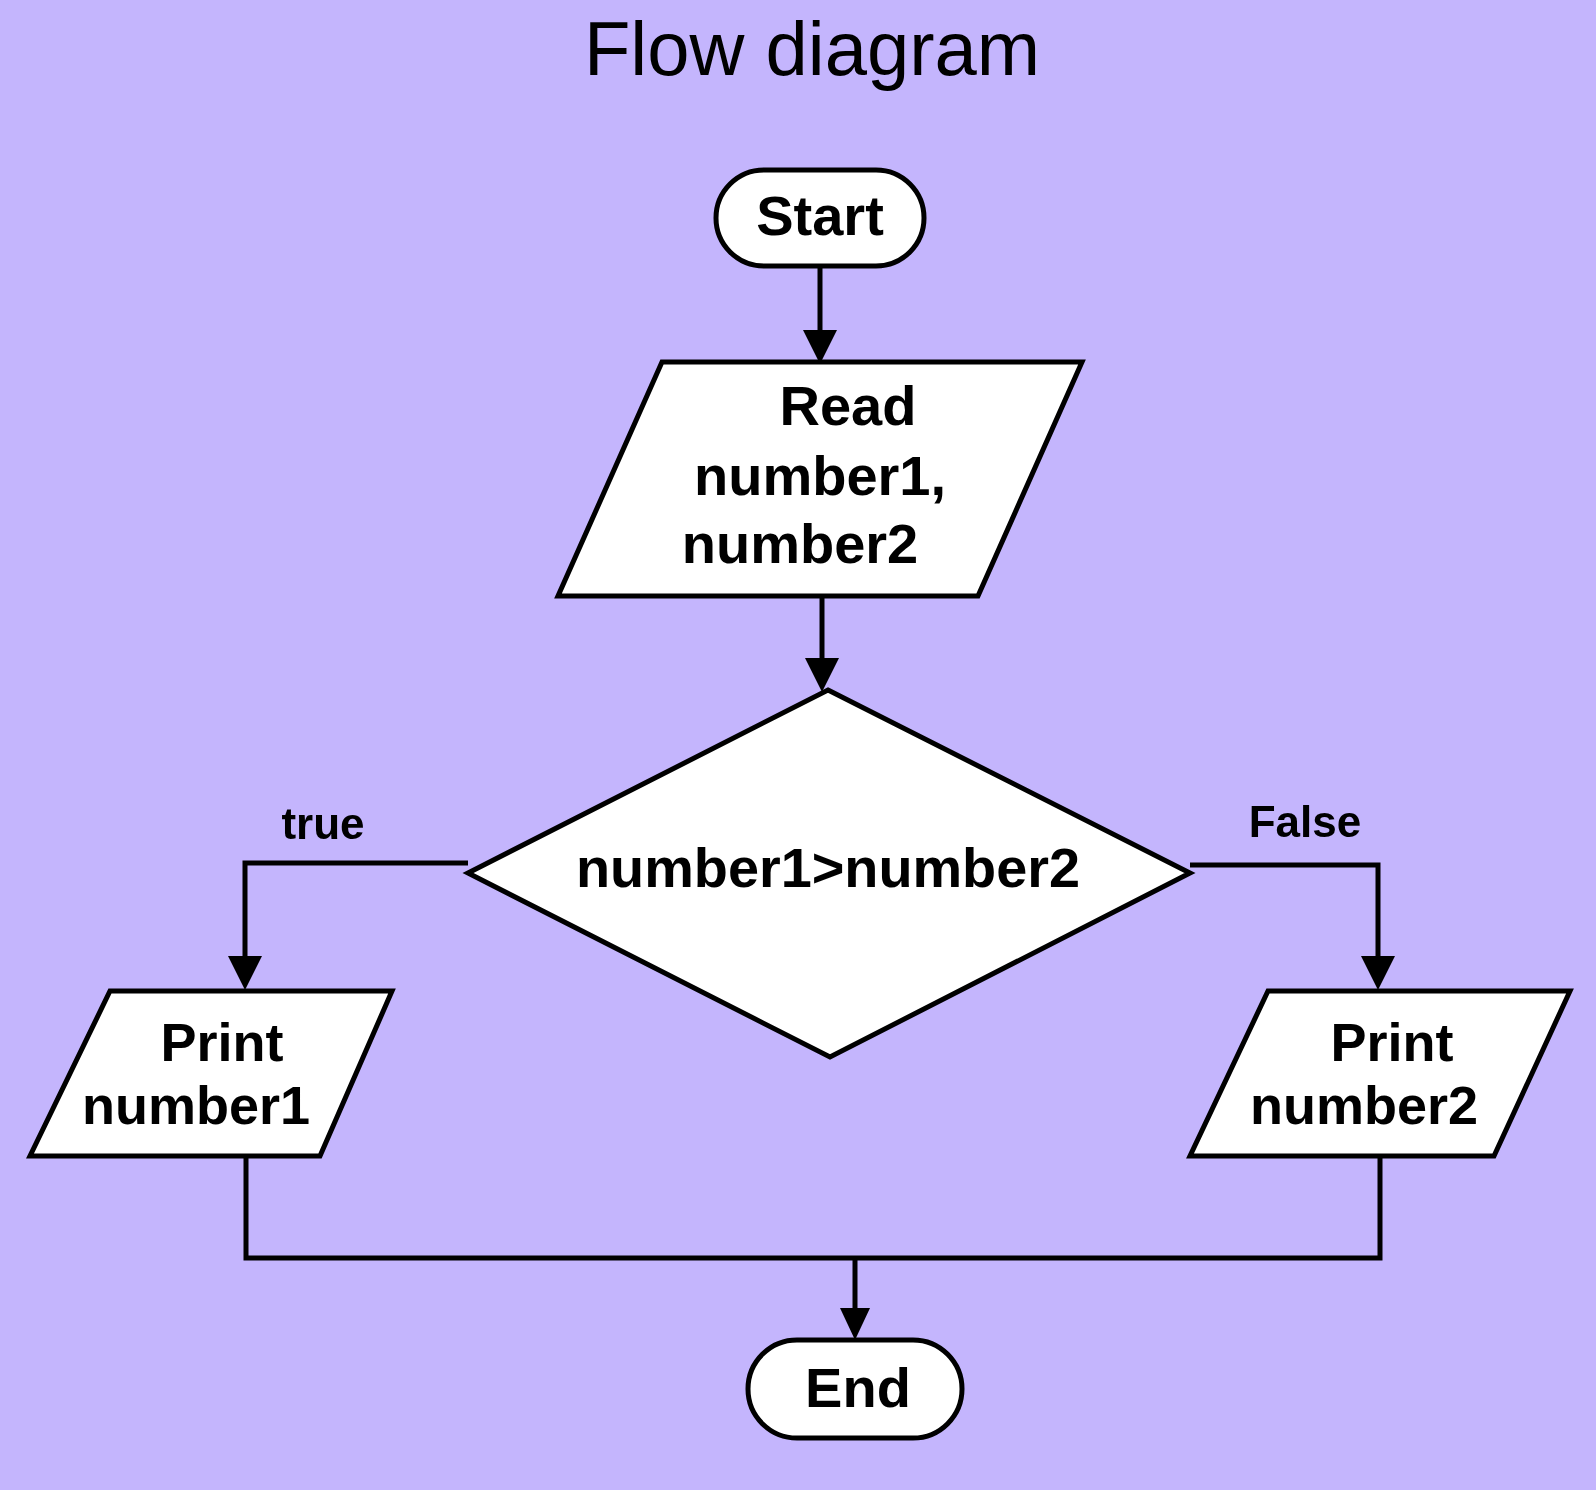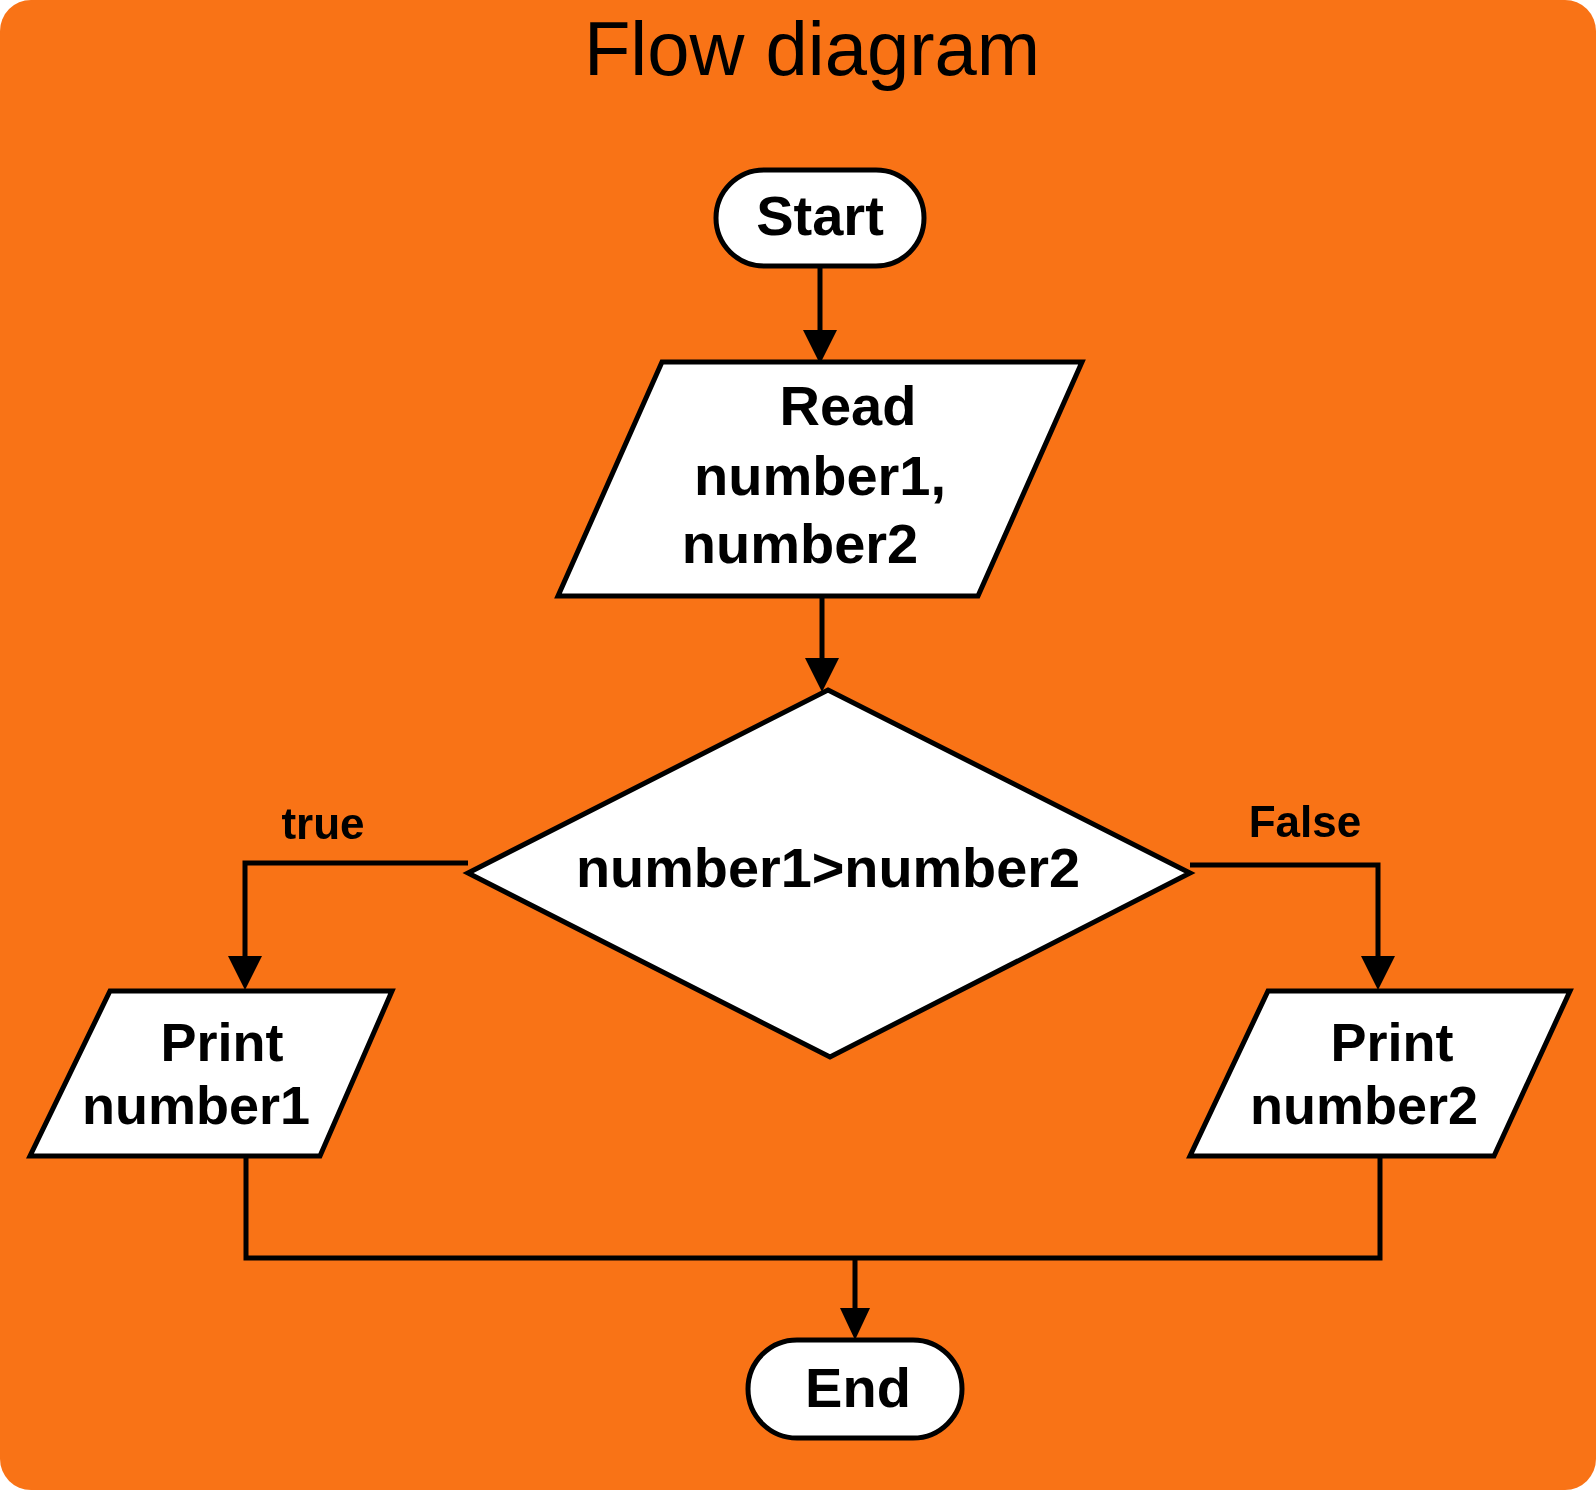--- a/index.html
+++ b/index.html
@@ -11,22 +11,21 @@
   body {
     width: 1596px;
     height: 1490px;
     overflow: hidden;
     font-family: "Liberation Sans", sans-serif;
   }
   #canvas {
     position: relative;
     width: 1596px;
     height: 1490px;
-    background: #f97316;
-    border-radius: 31px;
+    background: #c4b5fd;
   }
   svg#flow {
     position: absolute;
     top: 0;
     left: 0;
     width: 1596px;
     height: 1490px;
     display: block;
   }
   .shape-outline {

